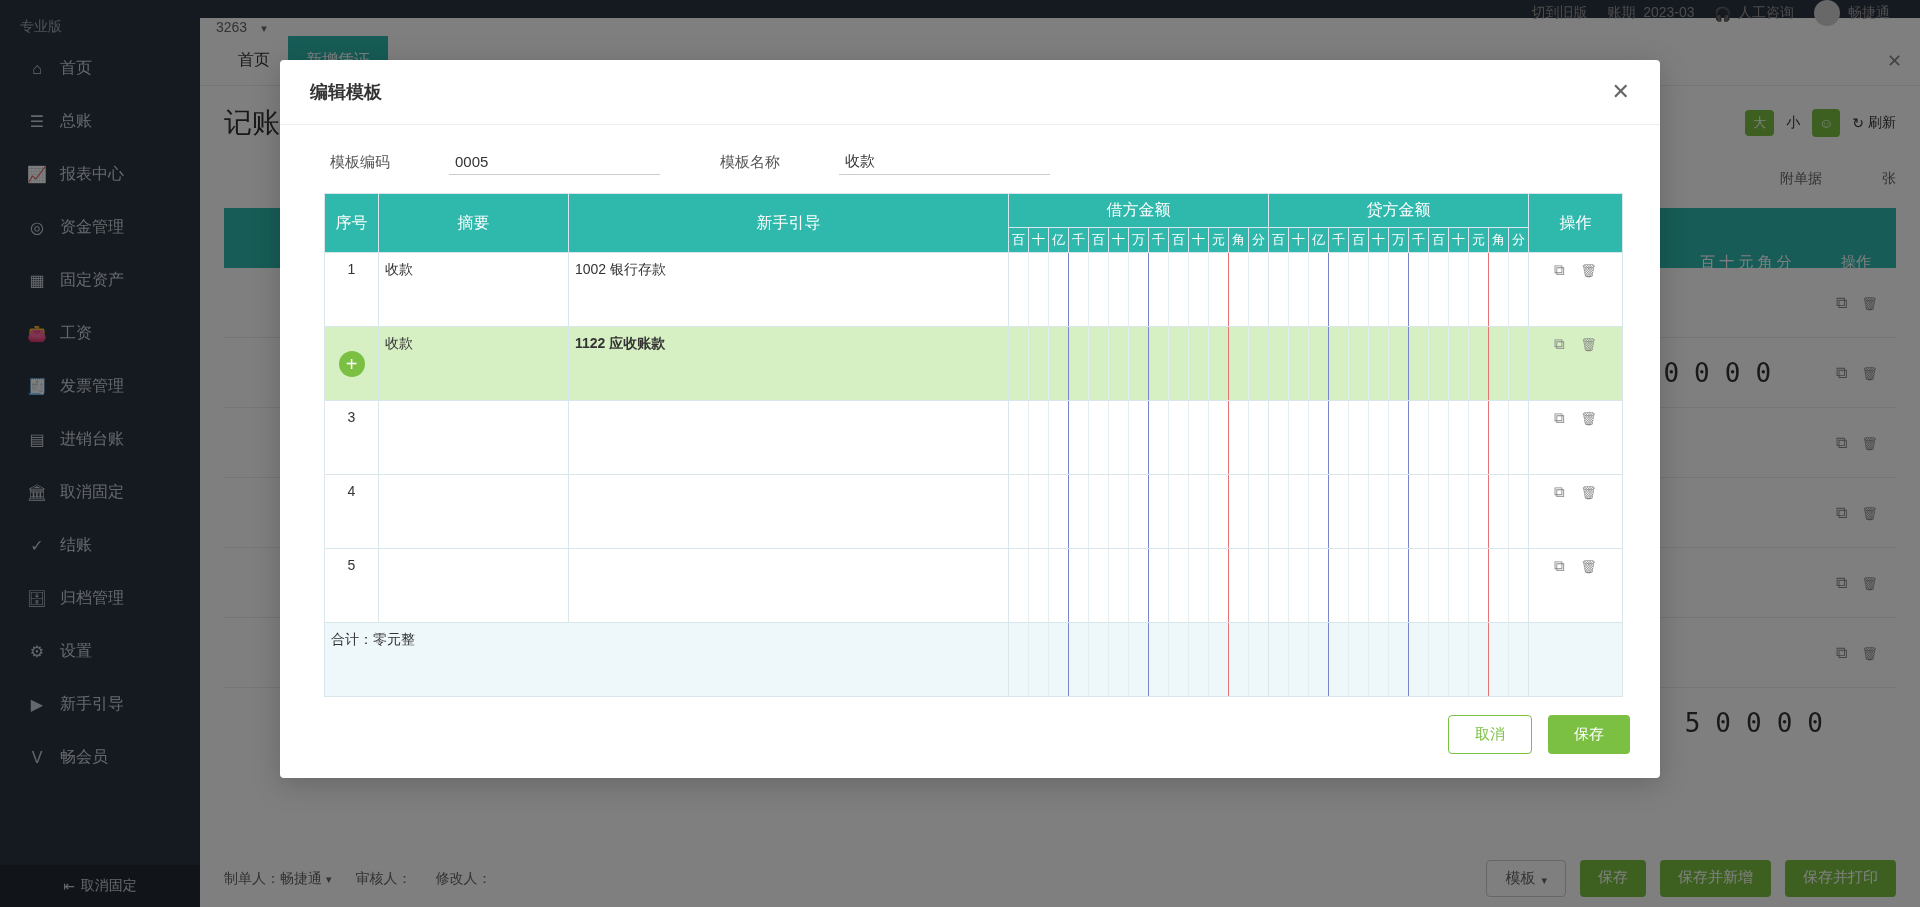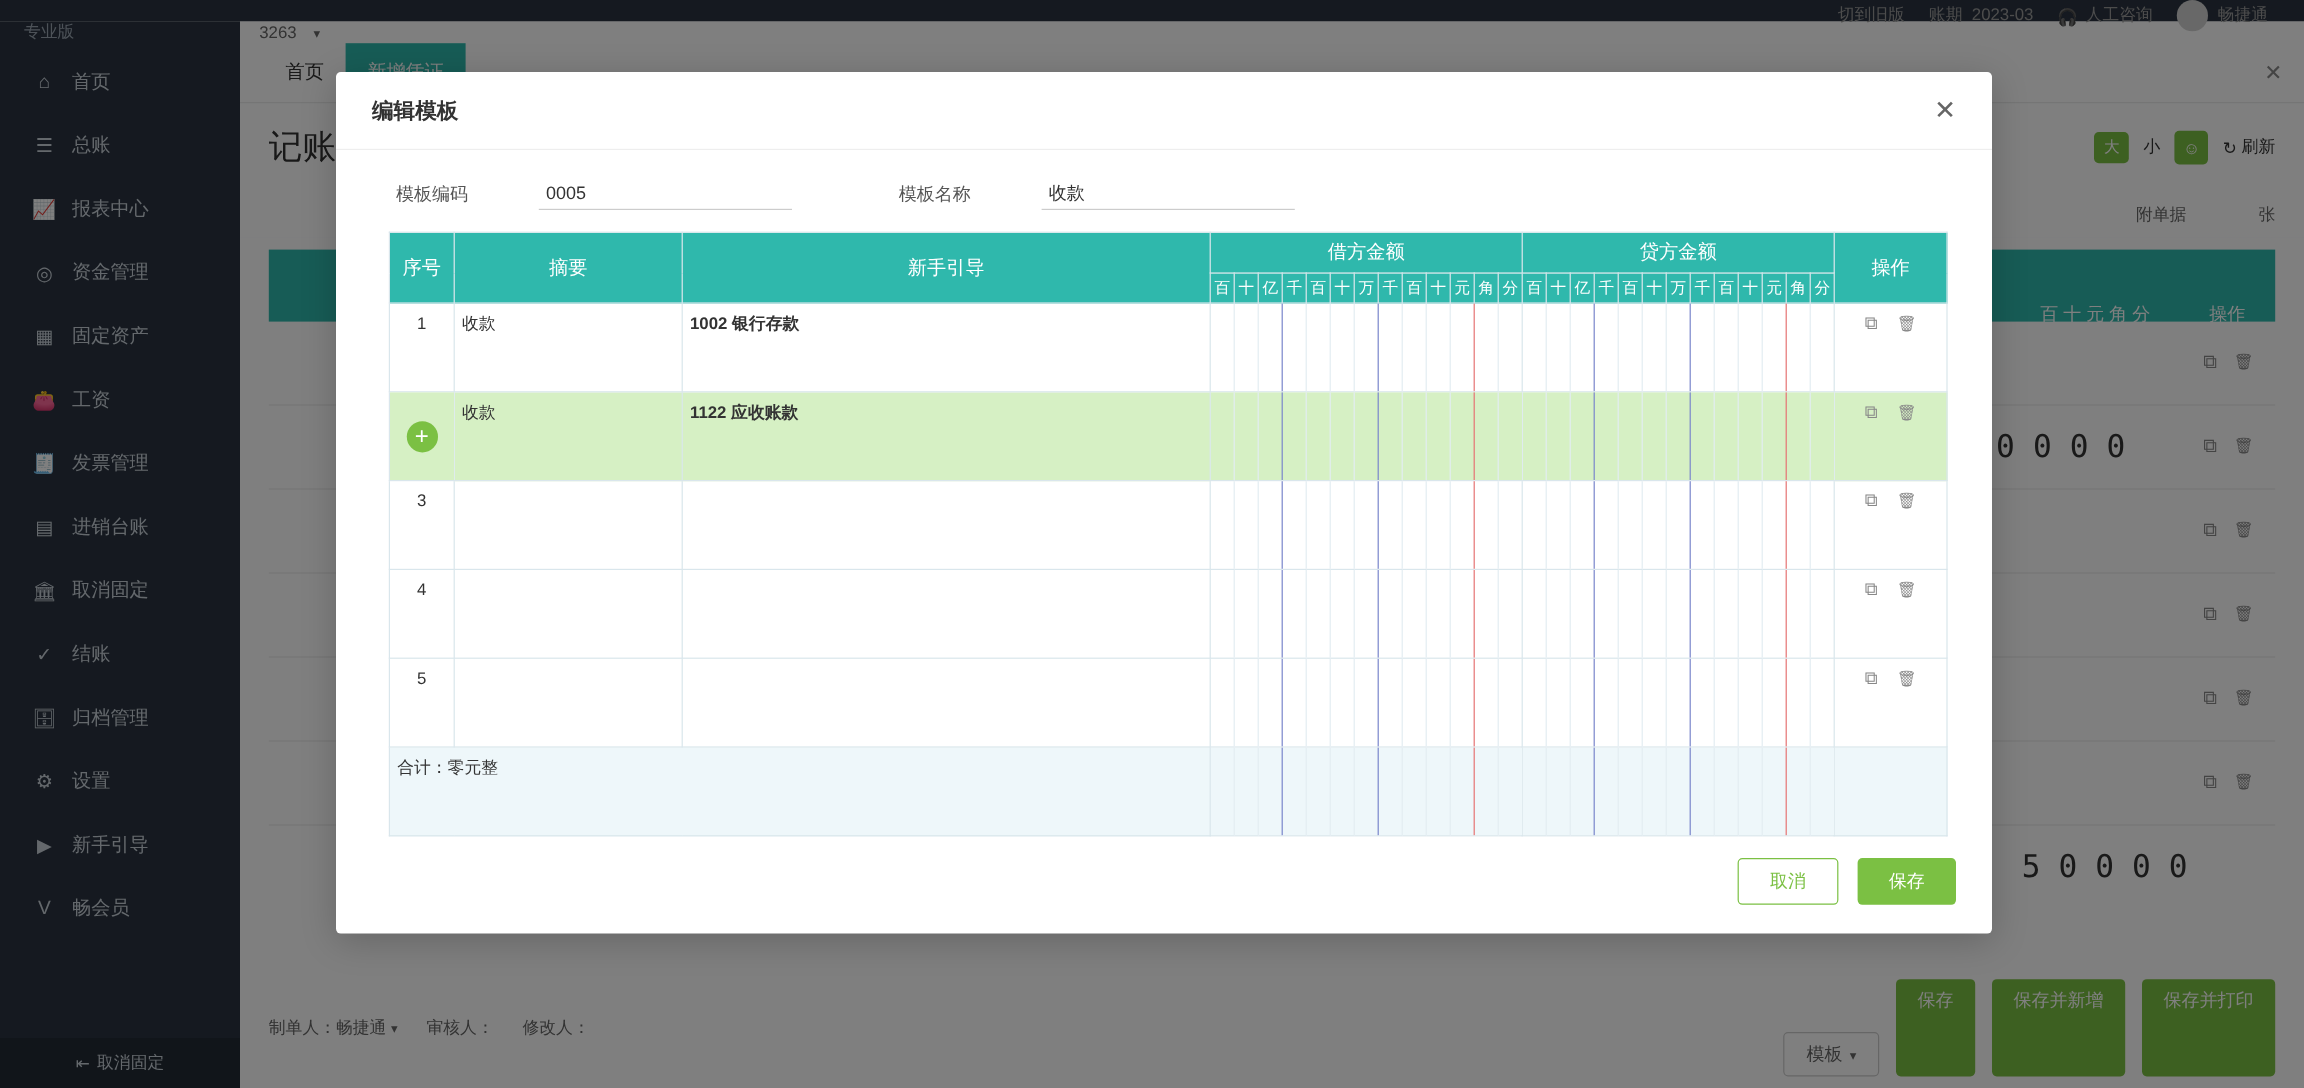--- a/index.html
+++ b/index.html
@@ -45,35 +45,35 @@
     .bg-table { position: absolute; left: 24px; right: 24px; top: 10px; bottom: 60px; }
     .bg-th { background: #2fb8ac; height: 60px; display: flex; }
     .bg-th-cell { color: #fff; display: flex; align-items: center; justify-content: center; font-size: 15px; margin-top: 48px; }
     .bg-th-op { width: 80px; }
     .bg-body-row { height: 70px; border-bottom: 1px solid #eaeaea; display: flex; align-items: center; justify-content: flex-end; gap: 10px; padding-right: 18px; color: #666; }
     .bg-amount { font-family: monospace; font-size: 26px; letter-spacing: 15px; color: #333; margin-right: 40px; }
     .bg-action-icons { display: flex; gap: 14px; color: #888; }
     
     .bg-footer { position: absolute; left: 24px; right: 24px; bottom: 10px; display: flex; align-items: center; gap: 24px; font-size: 14px; color: #666; }
     .bg-footer .btn { padding: 8px 18px; border-radius: 4px; cursor: pointer; }
-    .bg-footer .btn-outline { border: 1px solid #ccc; background: #fff; display: flex; align-items: center; gap: 6px; margin-top: 44px; }
+    .bg-footer .btn-outline { border: 1px solid #ccc; background: #fff; display: flex; align-items: center; gap: 6px; }
     .bg-footer .btn-green { background: #7bc043; color: #fff; }
     .bg-footer .btns-right { margin-left: auto; display: flex; gap: 14px; }
     
     
     .topright-grey { position: absolute; right: 30px; top: 0; display: flex; align-items: center; gap: 20px; color: #999; font-size: 14px; }
     .avatar { width: 26px; height: 26px; border-radius: 50%; background: #d0d0d0; display: inline-block; }
     
     
     .modal { position: absolute; left: 280px; top: 60px; width: 1380px; background: #fff; border-radius: 4px; z-index: 200; box-shadow: 0 6px 30px rgba(0,0,0,0.2); }
     .modal-header { display: flex; align-items: center; padding: 20px 30px; border-bottom: 1px solid #eee; }
     .modal-title { font-size: 18px; font-weight: 600; color: #333; }
     .modal-close { margin-left: auto; font-size: 22px; color: #666; cursor: pointer; line-height: 1; }
     
-    .modal-form { display: flex; gap: 89px; padding: 24px 50px 18px; font-size: 15px; color: #333; }
+    .modal-form { display: flex; gap: 60px; padding: 24px 50px 18px; font-size: 15px; color: #333; }
     .form-group { display: flex; align-items: center; gap: 18px; }
     .form-label { color: #555; }
     .form-input { border: none; border-bottom: 1px solid #ccc; padding: 4px 6px; min-width: 180px; font-size: 15px; outline: none; color: #333; margin-left: 41px; }
     
     
     .tmpl-table-wrap { padding: 0 44px; }
     .tmpl-table { width: 100%; border-collapse: collapse; table-layout: fixed; }
     .tmpl-table th, .tmpl-table td { border: 1px solid #d9e6ec; }
     .tmpl-table thead th { background: #2fb8ac; color: #fff; font-weight: 500; font-size: 16px; text-align: center; }
     .tmpl-table thead .sub th { font-size: 13px; padding: 3px 0; background: #2fb8ac; }
@@ -385,21 +385,21 @@
             <th>十</th>
             <th>元</th>
             <th>角</th>
             <th>分</th>
           </tr>
       </thead>
       <tbody id="tmpl-tbody">
           <tr>
             <td class="seq-cell">1</td>
             <td>收款</td>
-            <td style="font-weight: 700;">1002 银行存款</td>
+            <td style="font-weight: 400;">1002 银行存款</td>
             <td colspan="13" class="money-cell">
               <div class="money-grid">
                 <span class=""></span>
                 <span class=""></span>
                 <span class="wan-line"></span>
                 <span class=""></span>
                 <span class=""></span>
                 <span class=""></span>
                 <span class="wan-line"></span>
                 <span class=""></span>

